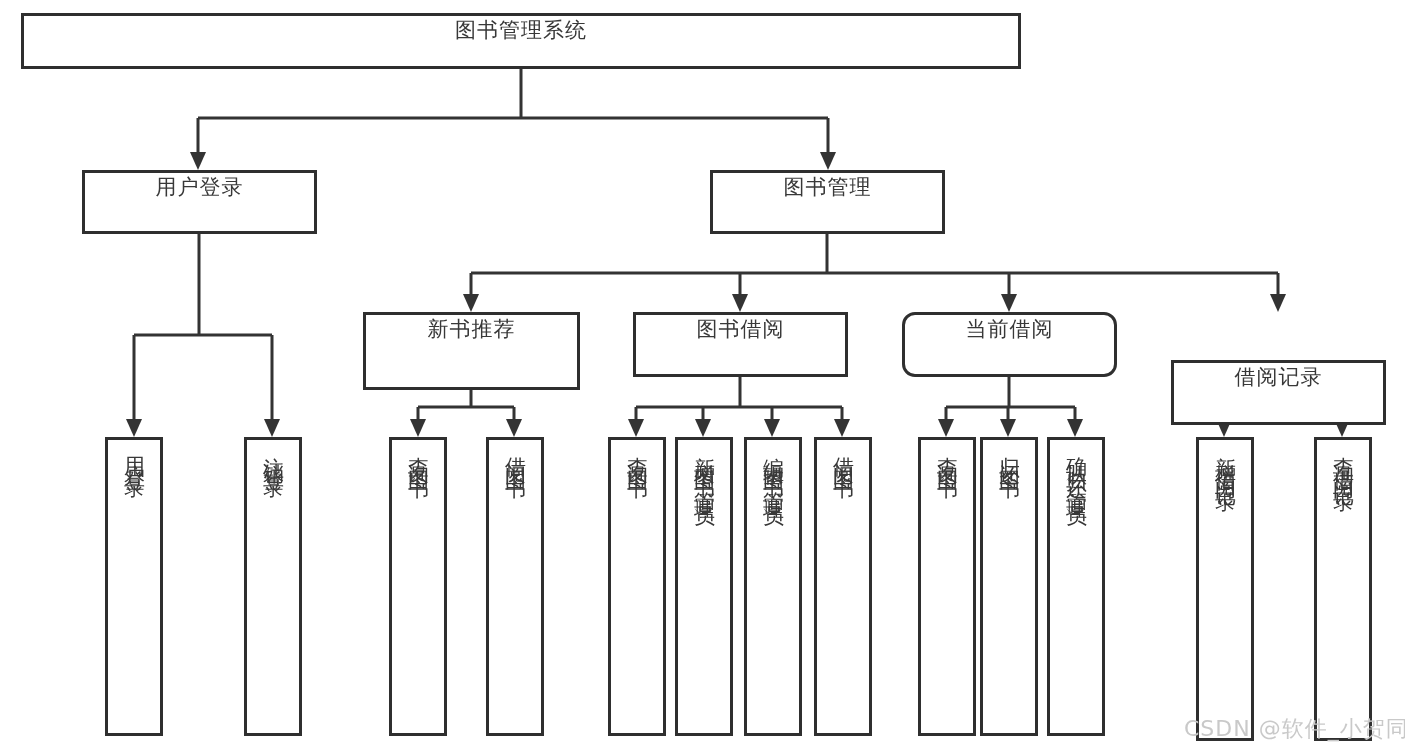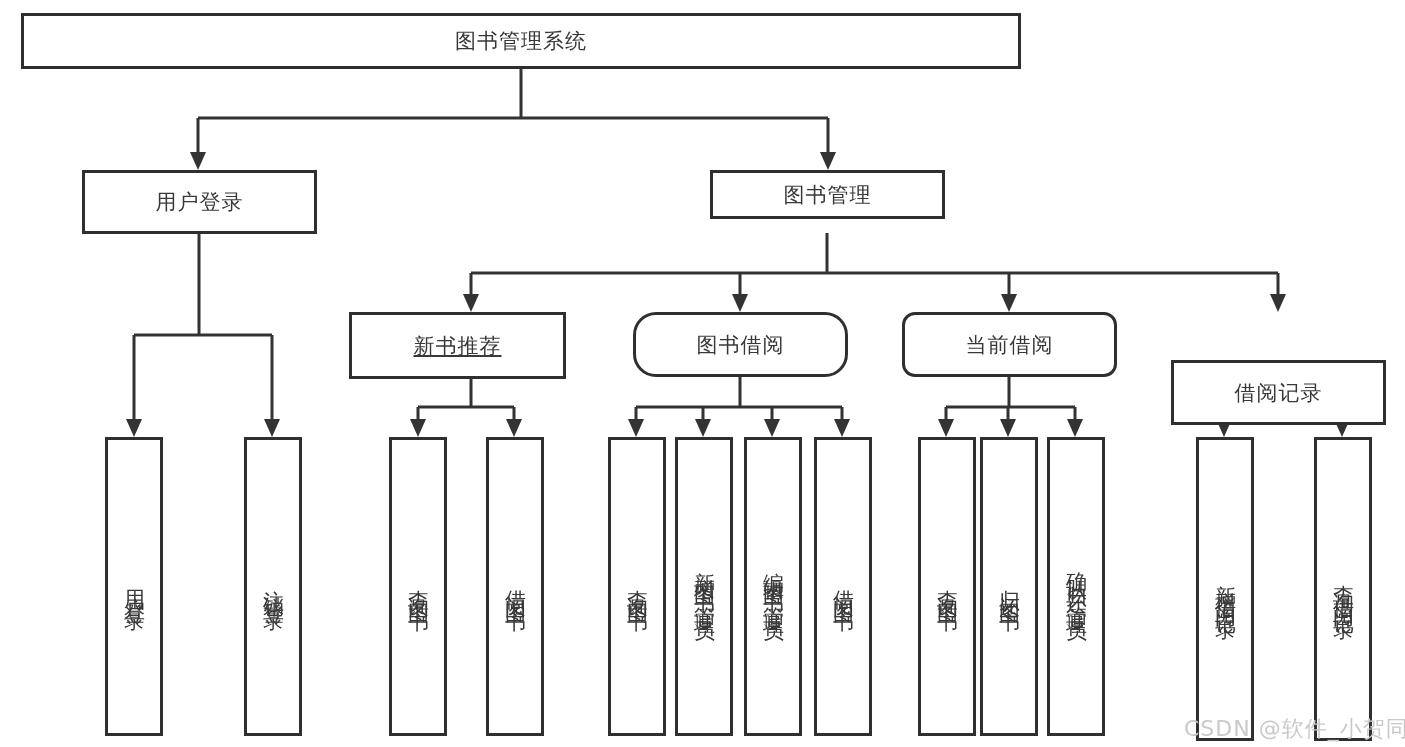--- a/index.html
+++ b/index.html
@@ -10,21 +10,21 @@
     font-family:"DejaVu Sans","Liberation Sans",sans-serif;
     color:#383838;
     overflow:hidden;
   }
   .connectors{position:absolute;left:0;top:0;width:1405px;height:747px;}
   .node{
     position:absolute;
     box-sizing:border-box;
     border:3px solid #2f2f2f;
     background:#ffffff;
-    display:flex;align-items:center;justify-content:center;
+    display:flex;align-items:flex-start;justify-content:center;
     font-size:21px;
     letter-spacing:1px;
     text-align:center;
   }
   .leaf .vtext{
     writing-mode:vertical-rl;
     text-orientation:mixed;
     letter-spacing:7px;
     font-size:21px;
     line-height:1;
@@ -84,28 +84,28 @@
     </g>
   </svg>
 
   <div class="node" style="left:21px;top:13px;width:1000px;height:56px;">
     <span>图书管理系统</span>
   </div>
 
   <div class="node" style="left:82px;top:170px;width:235px;height:64px;">
     <span>用户登录</span>
   </div>
-  <div class="node" style="left:710px;top:170px;width:235px;height:49px;">
+  <div class="node" style="left:710px;top:170px;width:235px;height:64px;">
     <span>图书管理</span>
   </div>
 
-  <div class="node" style="left:349px;top:312px;width:217px;height:67px;text-decoration:underline;">
+  <div class="node" style="left:363px;top:312px;width:217px;height:78px;">
     <span>新书推荐</span>
   </div>
-  <div class="node" style="left:633px;top:312px;width:215px;height:65px;border-radius:23px;">
+  <div class="node" style="left:633px;top:312px;width:215px;height:65px;">
     <span>图书借阅</span>
   </div>
   <div class="node" style="left:902px;top:312px;width:215px;height:65px;border-radius:13px;">
     <span>当前借阅</span>
   </div>
   <div class="node" style="left:1171px;top:312px;width:215px;height:65px;margin-top:48px;">
     <span>借阅记录</span>
   </div>
 
   <div class="node leaf" style="left:105px;top:437px;width:58px;height:299px;">

